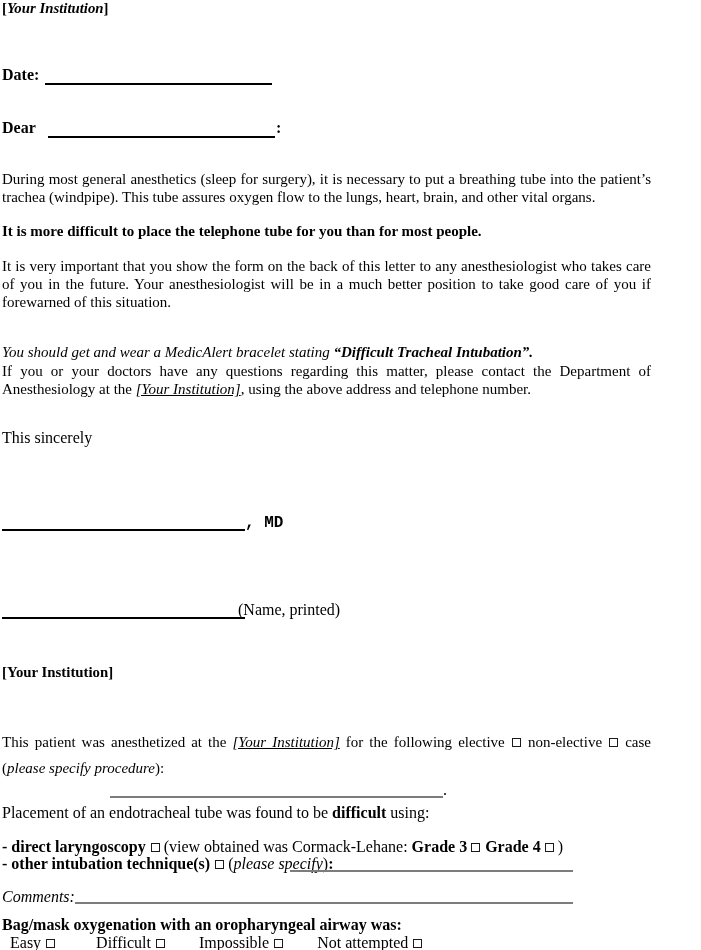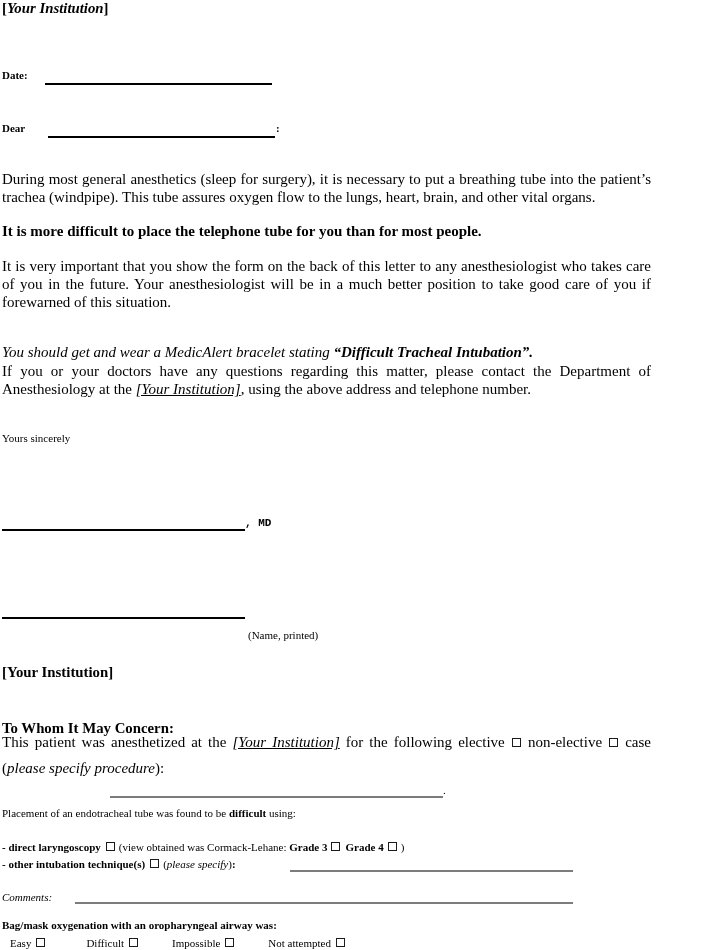--- a/index.html
+++ b/index.html
@@ -37,21 +37,21 @@
     text-align: justify;
     line-height: 18.2px;
     font-size: 15px;
   }
   .para.lastline-left { text-align-last: left; }
 
   .line {
     position: absolute;
     left: 2px;
     line-height: 18.2px;
-    font-size: 11px;
+    font-size: 16px;
     white-space: nowrap;
   }
 
   
   .rule {
     position: absolute;
     background: #000000;
     height: 2px;
   }
   .rule-thin {
@@ -97,31 +97,30 @@
   <div class="para" style="top:170px;">During most general anesthetics (sleep for surgery), it is necessary to put a breathing tube into the patient’s trachea (windpipe). This tube assures oxygen flow to the lungs, heart, brain, and other vital organs.</div>
 
   <div class="para b lastline-left" style="top:222px;">It is more difficult to place the telephone tube for you than for most people.</div>
 
   <div class="para" style="top:257px;">It is very important that you show the form on the back of this letter to any anesthesiologist who takes care of you in the future. Your anesthesiologist will be in a much better position to take good care of you if forewarned of this situation.</div>
 
   <div class="para lastline-left" style="top:343px;font-style:italic;"><span>You should get and wear a MedicAlert bracelet stating </span><span class="b">“Difficult Tracheal Intubation”.</span></div>
 
   <div class="para" style="top:362px;"><span>If you or your doctors have any questions regarding this matter, please contact the Department of Anesthesiology at the </span><span class="i u">[Your Institution]</span><span>, using the above address and telephone number.</span></div>
 
-  <div class="line" style="top:429px;">Yours sincerely</div>
+  <div class="line" style="top:429px;">This sincerely</div>
 
   <div class="rule" style="left:2px; top:529px; width:243px;"></div>
   <div class="line b" style="left:245px; top:514px;font-family:Liberation Mono, monospace;">, MD</div>
 
   <div class="rule" style="left:2px; top:617px; width:243px;"></div>
-  <div class="line" style="left:248px; top:601px;margin-top:25px;">(Name, printed)</div>
+  <div class="line" style="left:238px; top:601px;">(Name, printed)</div>
 
   <div class="hdr" style="top:664px;">[Your Institution]</div>
 
-  <div class="hdr" style="top:720px;">To Whom It May Concern:</div>
 
   <div class="para" style="top:729px; line-height:26px;"><span>This patient was anesthetized at the </span><span class="i u">[Your Institution]</span><span> for the following elective </span><span class="cbox"></span><span> non-elective </span><span class="cbox"></span><span> case (</span><span class="i">please specify procedure</span><span>):</span></div>
   <div class="rule-thin" style="left:110px; top:796px; width:333px;"></div>
   <div class="line" style="left:443px; top:781px;">.</div>
 
   <div class="line" style="top:804px;"><span>Placement of an endotracheal tube was found to be </span><span class="b">difficult</span><span> using:</span></div>
 
   <div class="line" style="top:838px;"><span class="b">- direct laryngoscopy</span><span class="cbox" style="margin-left:5px;"></span><span style="margin-left:3px;">(view obtained was Cormack-Lehane: </span><span class="b">Grade 3</span><span class="cbox" style="margin-left:4px;"></span><span class="b" style="margin-left:4px;">Grade 4</span><span class="cbox" style="margin-left:4px;"></span><span style="margin-left:3px;">)</span></div>
 
   <div class="line" style="top:855px;"><span class="b">- other intubation technique(s)</span><span class="cbox" style="margin-left:5px;"></span><span style="margin-left:3px;">(</span><span class="i">please specify</span><span>)</span><span class="b">:</span></div>

